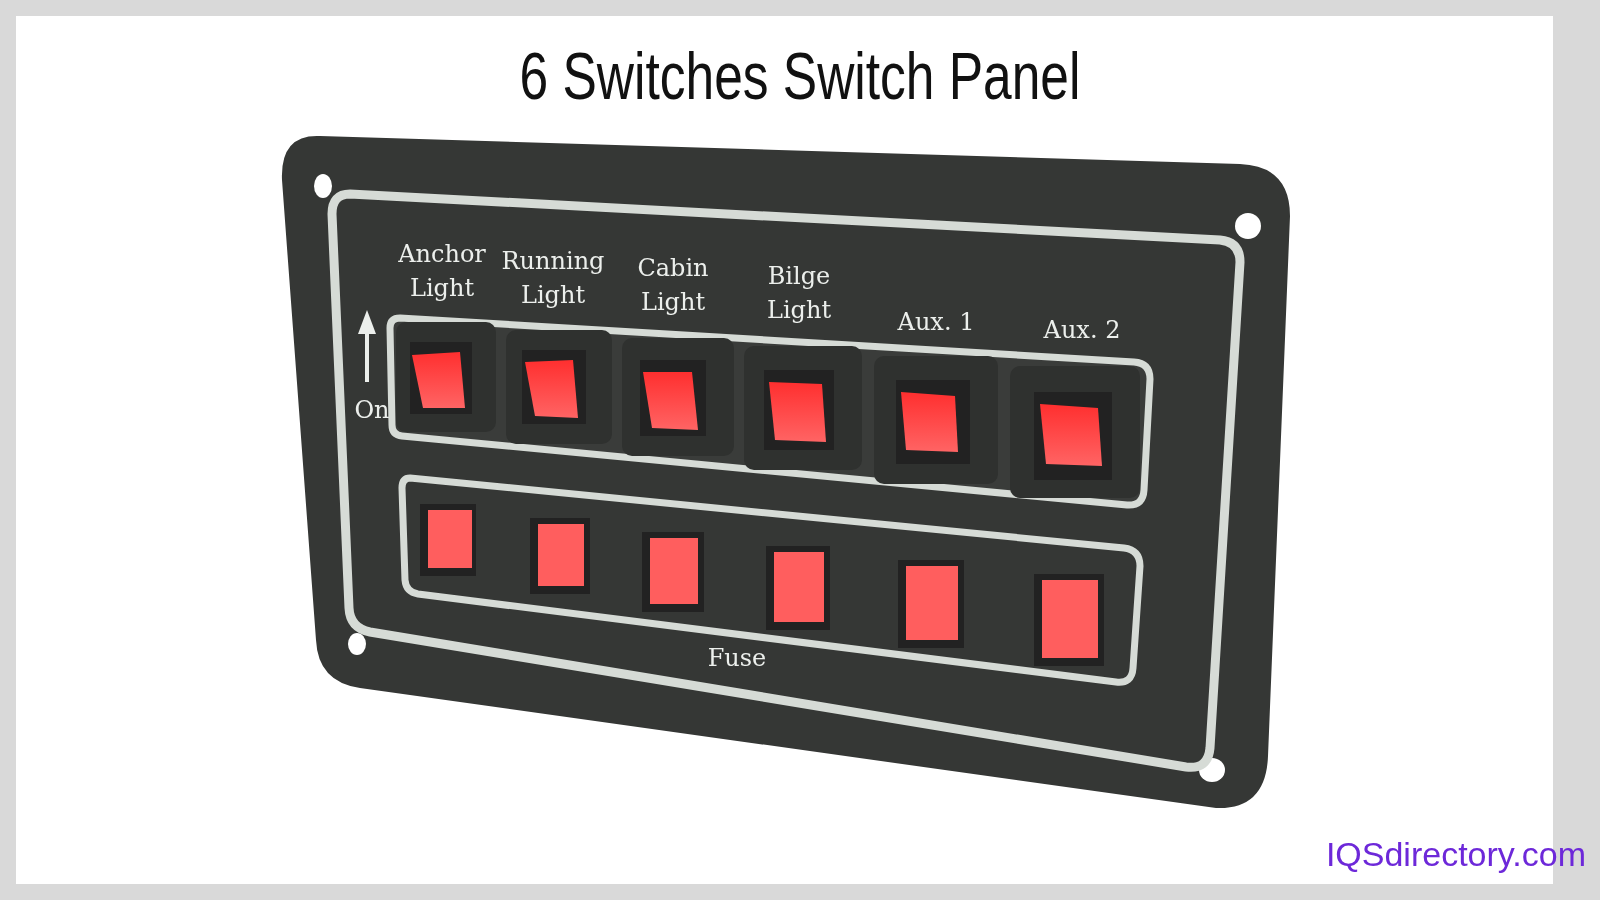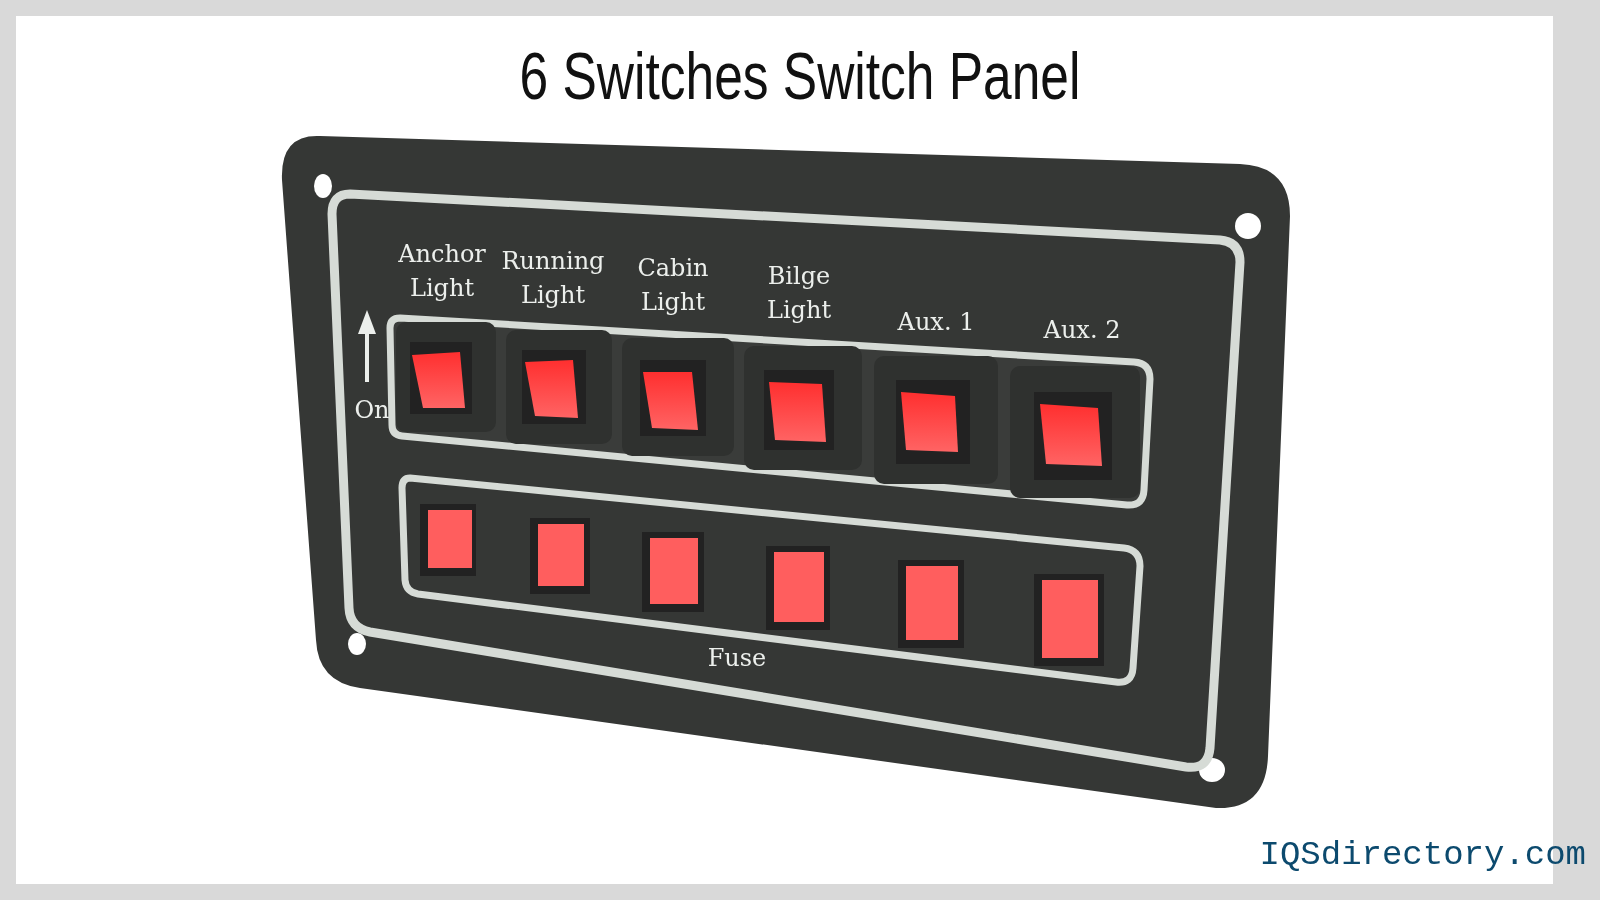--- a/index.html
+++ b/index.html
@@ -9,22 +9,22 @@
   }
   .card {
     position: absolute; left: 16px; top: 16px; width: 1537px; height: 868px; background: #ffffff;
   }
   .title {
     position: absolute; left: 0; right: 0; top: 38px; text-align: center;
     font-family: "Liberation Sans", sans-serif; font-size: 66px; color: #111; transform: scaleX(0.78);
     letter-spacing: 0px;
   }
   .brand {
-    position: absolute; right: 14px; bottom: 26px; font-family: Liberation Mono, monospace;
-    font-size: 34px; color: #0c4a6e;
+    position: absolute; right: 14px; bottom: 26px; font-family: Liberation Sans, sans-serif;
+    font-size: 34px; color: #6d28d9;
   }
   svg { position: absolute; left: 0; top: 0; }
   .lbl { fill: #ecefec; font-family: "DejaVu Serif", serif; font-size: 24px; text-anchor: middle; }
 </style>
 </head>
 <body>
 
 <div class="card"></div>
 <div class="title">6 Switches Switch Panel</div>
 

